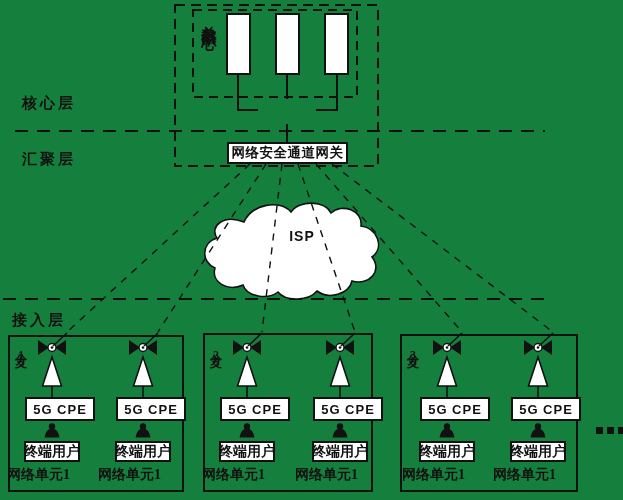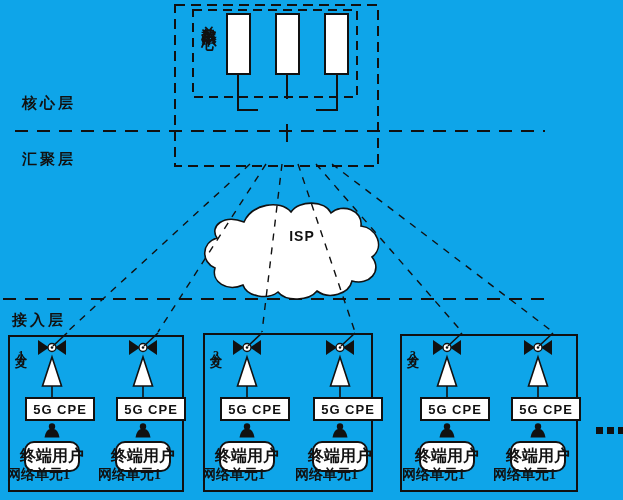--- a/index.html
+++ b/index.html
@@ -1,31 +1,31 @@
 <!DOCTYPE html>
 <html><head>
 <meta charset="utf-8">
 <style>
   html,body{margin:0;padding:0;background:#fff;}
-  .stage{position:relative;width:623px;height:500px;background:#0ea5e9;overflow:hidden;
+  .stage{position:relative;width:623px;height:500px;background:#15803d;overflow:hidden;
          font-family:"Liberation Serif","DejaVu Serif",serif;color:#111;}
   .stage svg{position:absolute;left:0;top:0;}
   .abs{position:absolute;}
   .layer-label{font-size:15px;font-weight:bold;letter-spacing:3px;white-space:nowrap;}
   .vtext{writing-mode:vertical-rl;text-orientation:upright;font-weight:bold;line-height:1;}
   .dc-title{left:201px;top:14px;height:86px;font-size:15px;letter-spacing:2px;}
   .branch-label{font-size:12px;letter-spacing:2px;}
   .box{position:absolute;border:2px solid #111;background:#fff;display:flex;
        align-items:center;justify-content:center;font-weight:bold;box-sizing:border-box;
        white-space:nowrap;}
   .switch-box{left:258px;top:99px;width:58px;height:25px;font-size:11.5px;}
   .gateway-box{left:227px;top:142px;width:121px;height:22px;font-size:13.5px;letter-spacing:.5px;}
   .cpe-box{top:397px;width:70px;height:24px;font-size:13px;letter-spacing:1px;
            font-family:"Liberation Sans",sans-serif;}
-  .user-box{top:441px;width:56px;height:31px;font-size:16px;border-radius:10px;}
+  .user-box{top:441px;width:56px;height:21px;font-size:14px;}
   .unit-label{top:466px;width:90px;text-align:left;font-size:14px;font-weight:bold;}
   .branch-box{position:absolute;border:2px solid #111;background:transparent;box-sizing:border-box;}
   .cloud-text{font-weight:bold;text-align:center;white-space:nowrap;}
   .cloud-line1{left:272px;top:228px;width:60px;font-size:14px;font-family:Liberation Sans, sans-serif;letter-spacing:1px;}
   .cloud-line2{left:262px;top:250px;width:76px;font-size:14px;letter-spacing:2px;}
   .ellipsis{left:596px;top:427px;display:flex;gap:4px;}
   .ellipsis span{width:7px;height:7px;background:#111;display:block;}
 </style>
 </head>
 <body>
@@ -142,20 +142,21 @@
         </g>
     </g>
   </svg>
 
   <div class="abs layer-label" style="left:22px;top:94px">核心层</div>
   <div class="abs layer-label" style="left:22px;top:150px">汇聚层</div>
   <div class="abs layer-label" style="left:12px;top:311px">接入层</div>
 
   <div class="abs vtext dc-title">总数据中心</div>
 
+  <div class="box gateway-box">网络安全通道网关</div>
 
   <div class="abs cloud-text cloud-line1">ISP</div>
 
   <div class="branch-box" style="left:8px;top:335px;width:176px;height:157px"></div>
   <div class="branch-box" style="left:203px;top:333px;width:170px;height:159px"></div>
   <div class="branch-box" style="left:400px;top:334px;width:178px;height:158px"></div>
 
   <div class="abs vtext branch-label" style="left:15px;top:344px">分支1</div>
   <div class="abs vtext branch-label" style="left:210px;top:344px">分支2</div>
   <div class="abs vtext branch-label" style="left:407px;top:344px">分支3</div>

